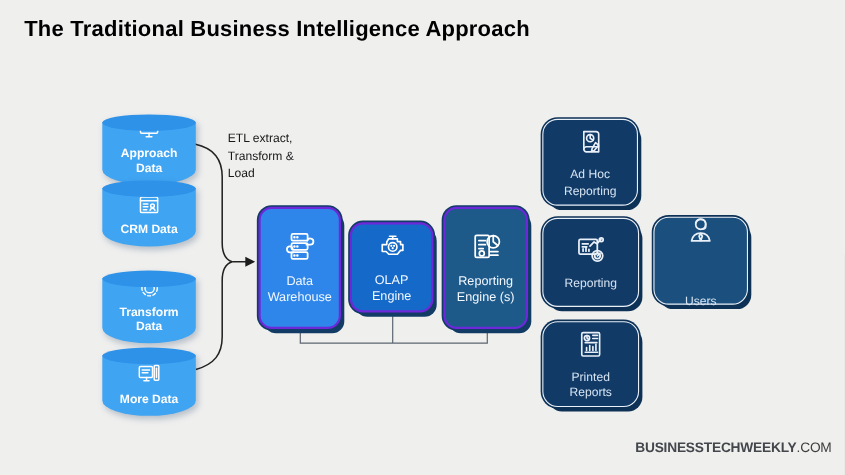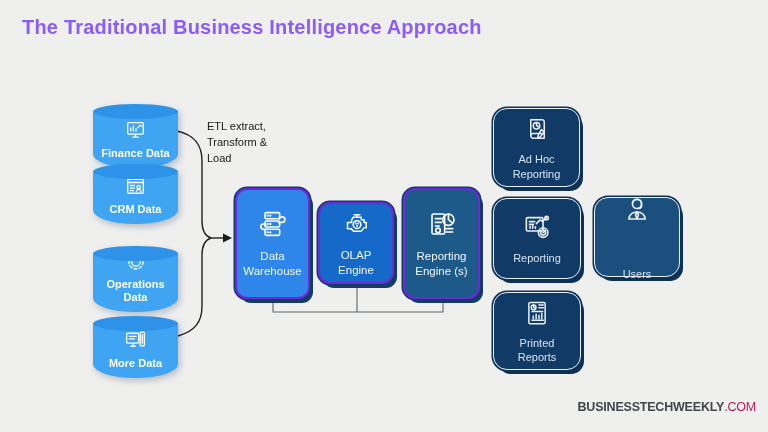--- a/index.html
+++ b/index.html
@@ -1,18 +1,18 @@
 <!DOCTYPE html>
 <html><head>
 <meta charset="utf-8">
 <style>
   html,body{margin:0;padding:0;background:#dcdcdc;}
   .stage{position:relative;width:768px;height:432px;background:#efefee;overflow:hidden;
          font-family:"Liberation Sans", sans-serif;}
-  .title{position:absolute;left:22px;top:16px;font-size:20px;font-weight:700;color:#8b5cf6;letter-spacing:.2px;}
+  .title{position:absolute;left:22px;top:16px;font-size:20px;font-weight:700;color:#000000;letter-spacing:.2px;}
 
   
   .cyl{position:absolute;left:93px;width:85px;filter:drop-shadow(2px 3px 3px rgba(30,60,100,.28));}
   .cyl .body{position:absolute;left:0;right:0;top:7px;bottom:0;background:#3fa4f2;
              border-radius:0 0 50% 50% / 0 0 14px 14px;
              display:flex;flex-direction:column;align-items:center;justify-content:flex-end;
              padding-bottom:7px;gap:4px;}
   .cyl .cap{position:absolute;left:0;right:0;top:0;height:15px;border-radius:50%;background:#2e92e9;z-index:2;}
   .cyl .lbl{color:#fff;font-size:11px;font-weight:700;text-align:center;line-height:1.25;padding:0 6px;}
   .cyl-finance{top:104px;height:64px;}
@@ -46,21 +46,21 @@
   .nbox-printed{left:493px;top:292px;width:86px;height:76px;}
 
   
   .overlay{position:absolute;left:0;top:0;pointer-events:none;}
   .curve{fill:none;stroke:#222;stroke-width:1.4;}
   .thin{fill:none;stroke:#5c6670;stroke-width:1.1;}
 
   
   .footer{position:absolute;right:12px;top:400px;font-size:12.5px;letter-spacing:-.2px;}
   .footer .brand{font-weight:700;color:#43474b;}
-  .footer .domain{font-weight:400;color:#be185d;}
+  .footer .domain{font-weight:400;color:#404040;}
 
   .ic{flex:0 0 auto;}
 </style>
 </head>
 <body>
 
 <div class="stage">
 
   <div class="title">The Traditional Business Intelligence Approach</div>
 
@@ -78,21 +78,21 @@
 
   <div class="cyl cyl-finance">
     <div class="cap"></div>
     <div class="body">
       <svg class="ic" width="25" height="25" viewBox="0 0 24 24" fill="none" stroke="#fff" stroke-width="1.3" stroke-linecap="round" stroke-linejoin="round">
         <rect x="4.5" y="4.5" width="15" height="11" rx="1"></rect>
         <path d="M7.5 12.5v-3 M10 12.5V7.5 M12.5 12.5v-2"></path>
         <path d="M14 9.5l2.5-2.5 1.5 1"></path>
         <path d="M9.5 18.5h5 M12 15.5v3"></path>
       </svg>
-      <div class="lbl">Finance Data</div>
+      <div class="lbl">Approach Data</div>
     </div>
   </div>
 
   <div class="cyl cyl-crm">
     <div class="cap"></div>
     <div class="body">
       <svg class="ic" width="25" height="25" viewBox="0 0 24 24" fill="none" stroke="#fff" stroke-width="1.3" stroke-linecap="round" stroke-linejoin="round">
         <rect x="4.5" y="5" width="15" height="13.5" rx="1"></rect>
         <path d="M4.5 8.2h15"></path>
         <path d="M7 11h4 M7 13.5h4 M7 16h3"></path>
@@ -103,21 +103,21 @@
     </div>
   </div>
 
   <div class="cyl cyl-ops">
     <div class="cap"></div>
     <div class="body">
       <svg class="ic" width="24" height="24" viewBox="0 0 24 24" fill="none" stroke="#fff" stroke-width="1.3" stroke-linecap="round">
         <circle cx="12" cy="12" r="4.2"></circle>
         <circle cx="12" cy="12" r="7" stroke-dasharray="2.8 2.2"></circle>
       </svg>
-      <div class="lbl">Operations Data</div>
+      <div class="lbl">Transform Data</div>
     </div>
   </div>
 
   <div class="cyl cyl-more">
     <div class="cap"></div>
     <div class="body">
       <svg class="ic" width="25" height="25" viewBox="0 0 24 24" fill="none" stroke="#fff" stroke-width="1.3" stroke-linecap="round" stroke-linejoin="round">
         <rect x="3.5" y="5" width="11.5" height="9.5" rx="1"></rect>
         <path d="M6 8h6.5 M6 10.5h5"></path>
         <path d="M7.5 17.5h4.5 M9.8 14.5v3"></path>

